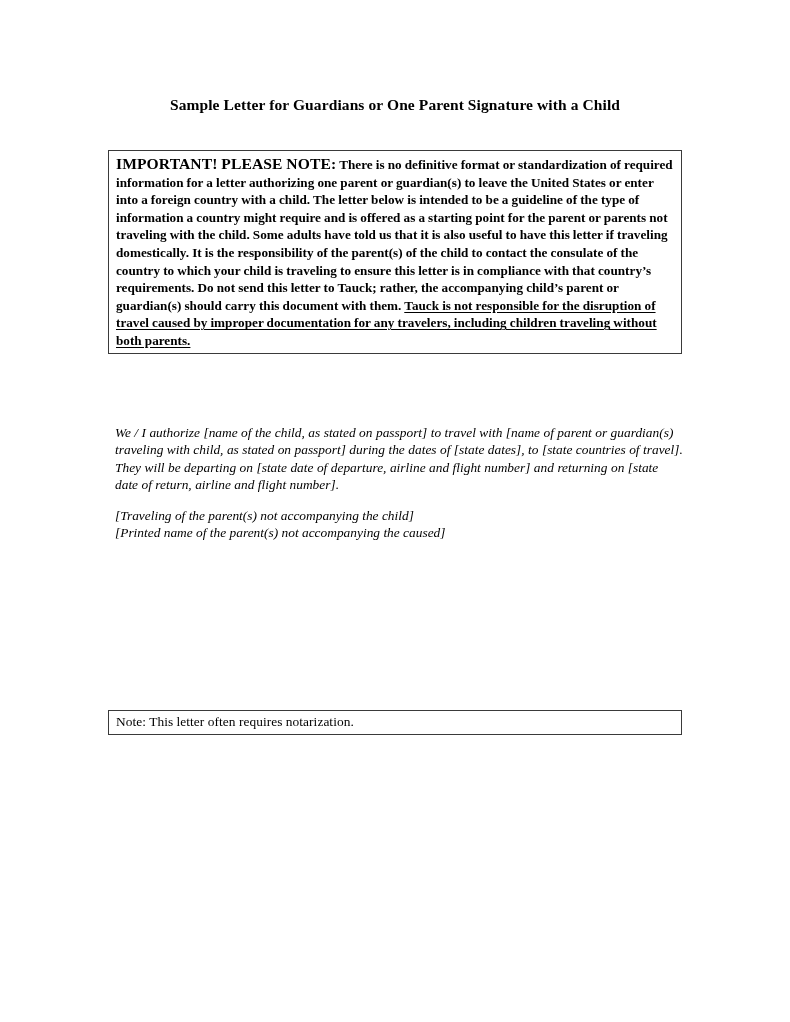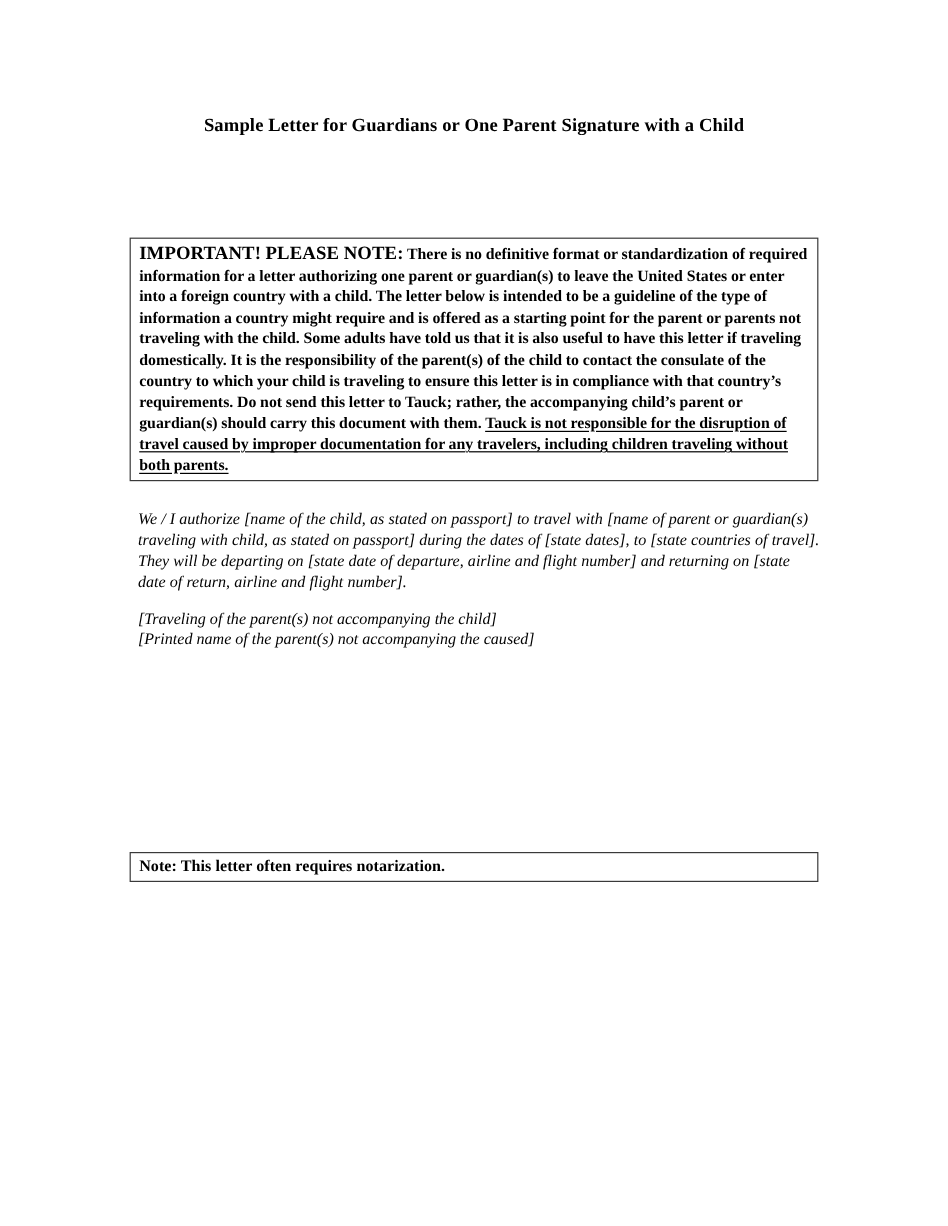--- a/index.html
+++ b/index.html
@@ -42,21 +42,20 @@
   
   .notice-box {
     position: absolute;
     left: 108px;
     top: 150px;
     width: 574px;
     box-sizing: border-box;
     border: 1.5px solid #3a3a3a;
     padding: 4px 7px 3px 7px;
     background: #ffffff;
-    margin-top: 48px;
   }
   .notice-text {
     font-weight: bold;
     font-size: 13.2px;
     line-height: 17.6px;
     text-align: left;
     word-spacing: -0.2px;
     letter-spacing: 0.01px;
   }
   .notice-lead {
@@ -101,21 +100,21 @@
     position: absolute;
     left: 108px;
     top: 710px;
     width: 574px;
     box-sizing: border-box;
     border: 1.5px solid #3a3a3a;
     padding: 2px 7px 3px 7px;
     background: #ffffff;
   }
   .note-text {
-    font-weight: bold;
+    font-weight: normal;
     font-size: 13.4px;
     line-height: 18px;
     letter-spacing: 0.05px;
   }
 </style>
 </head>
 <body>
 
 <div class="page">
 

